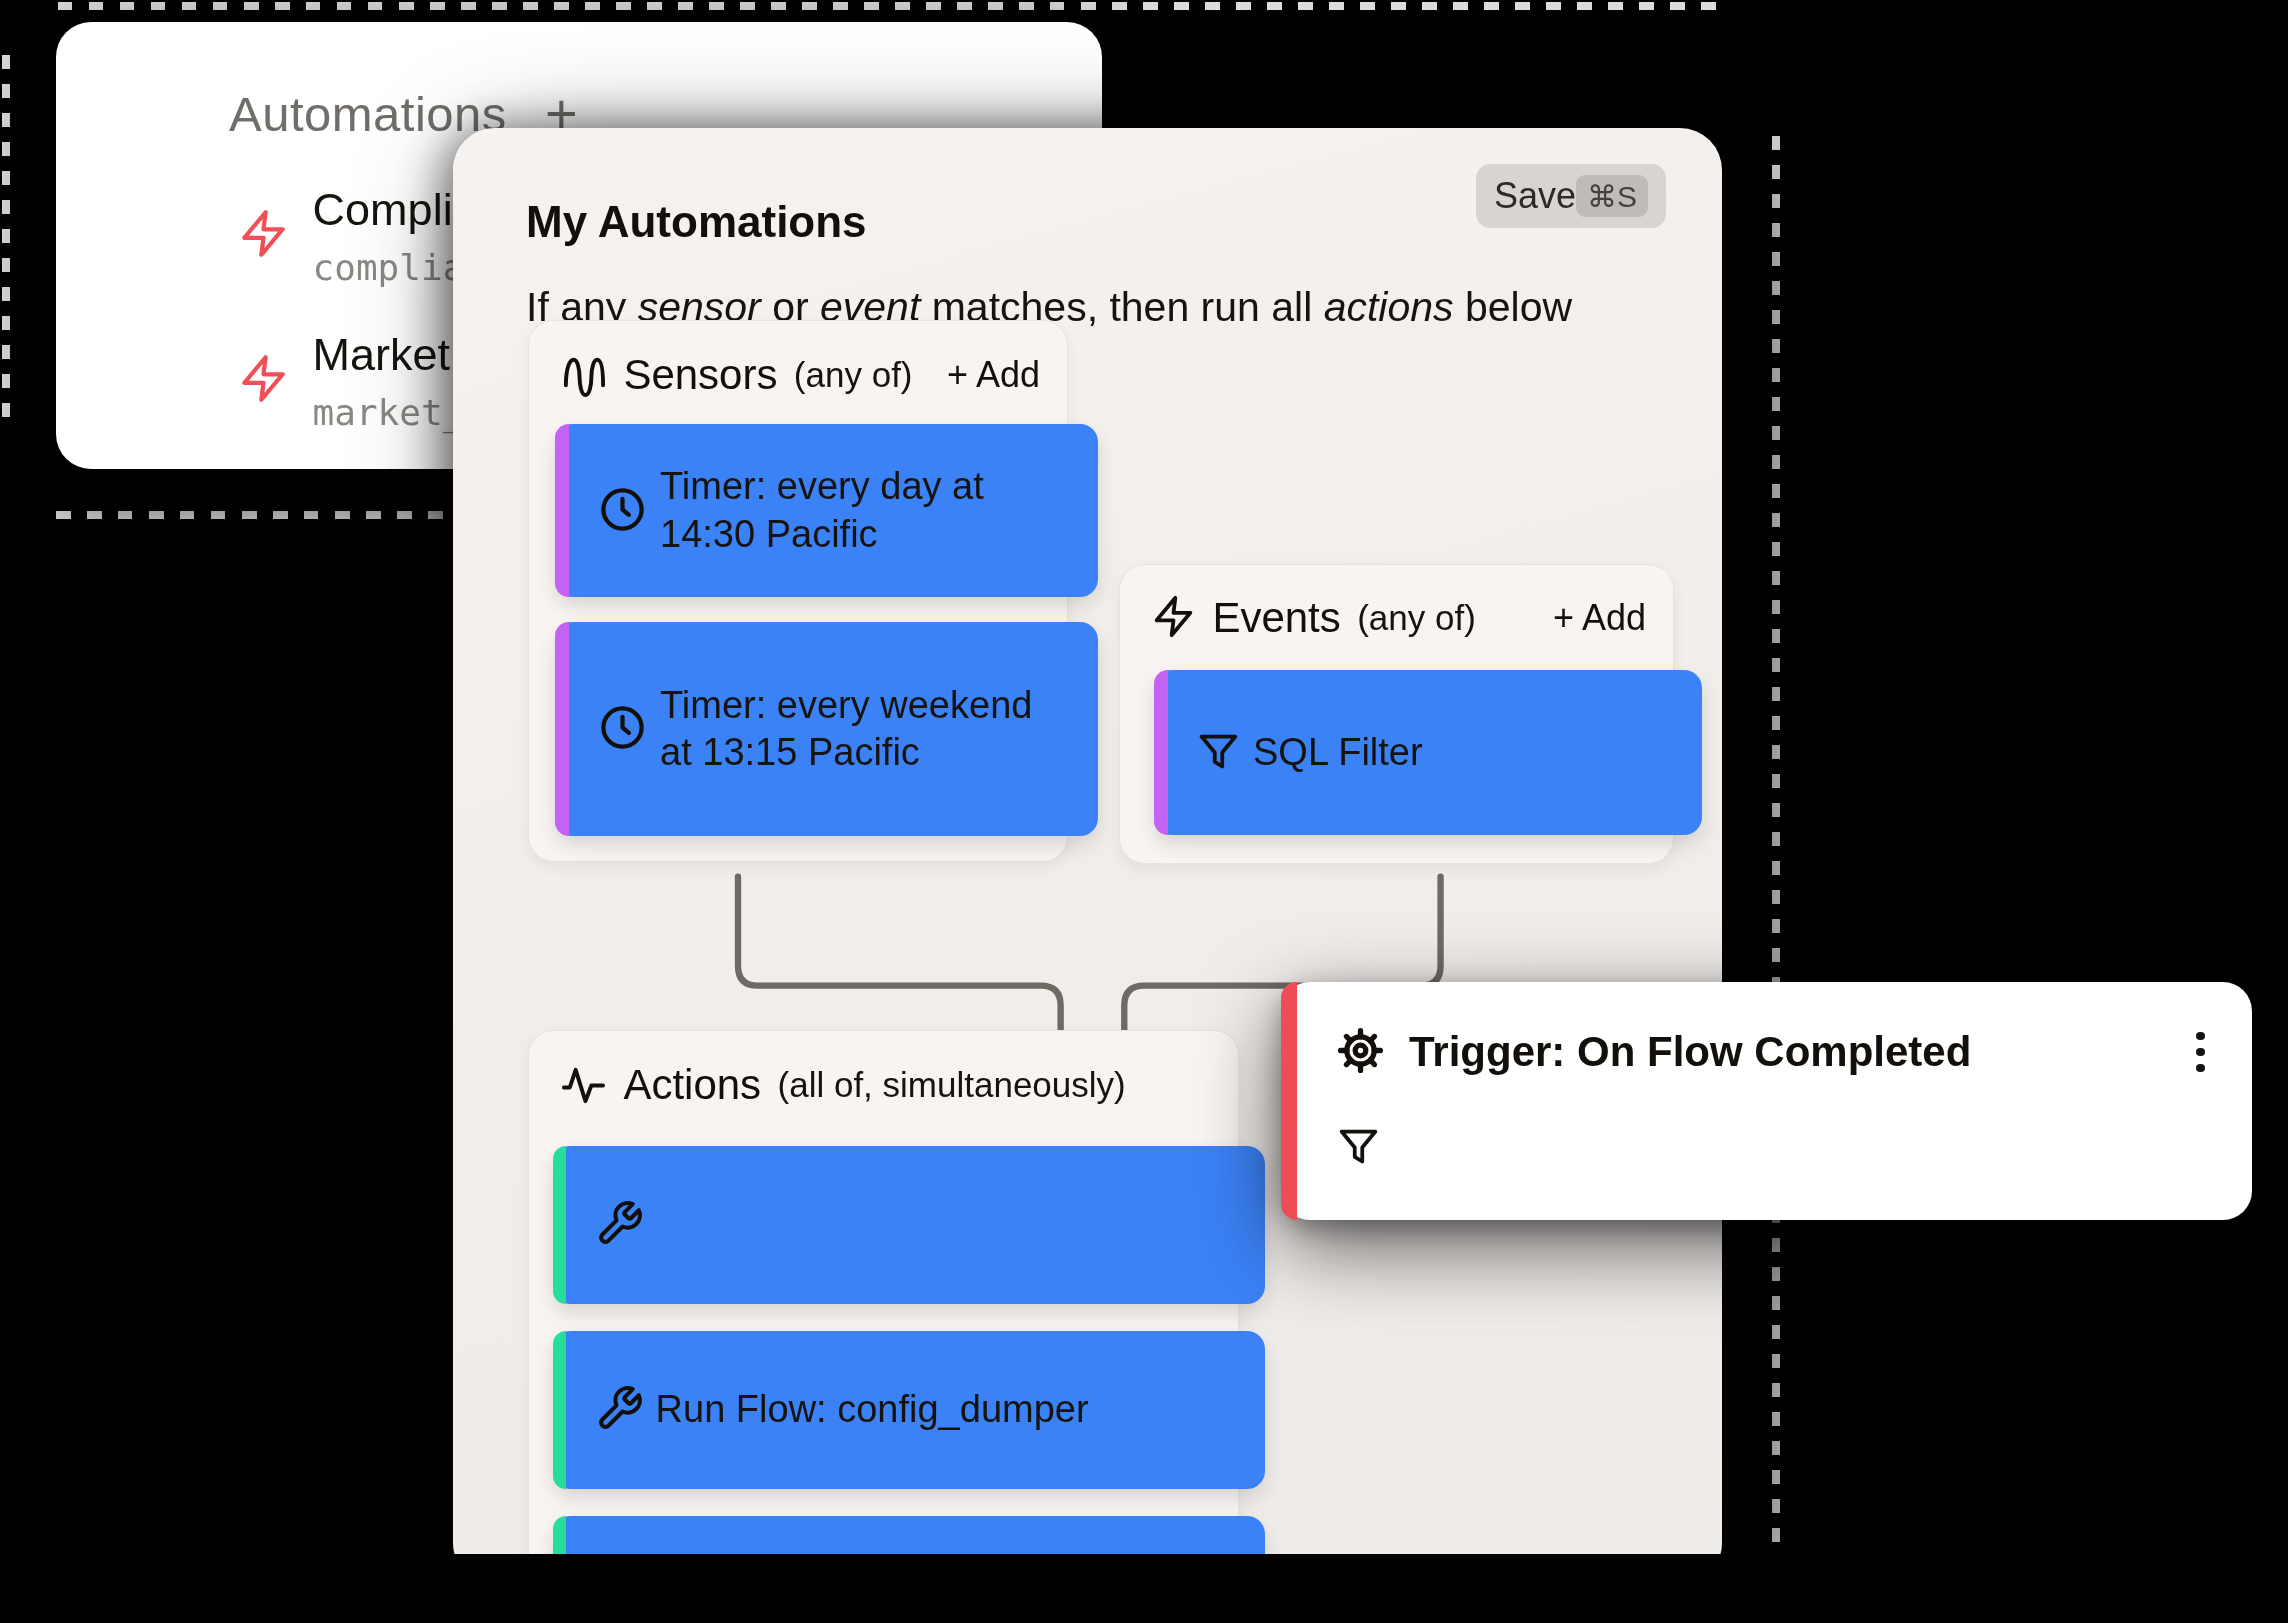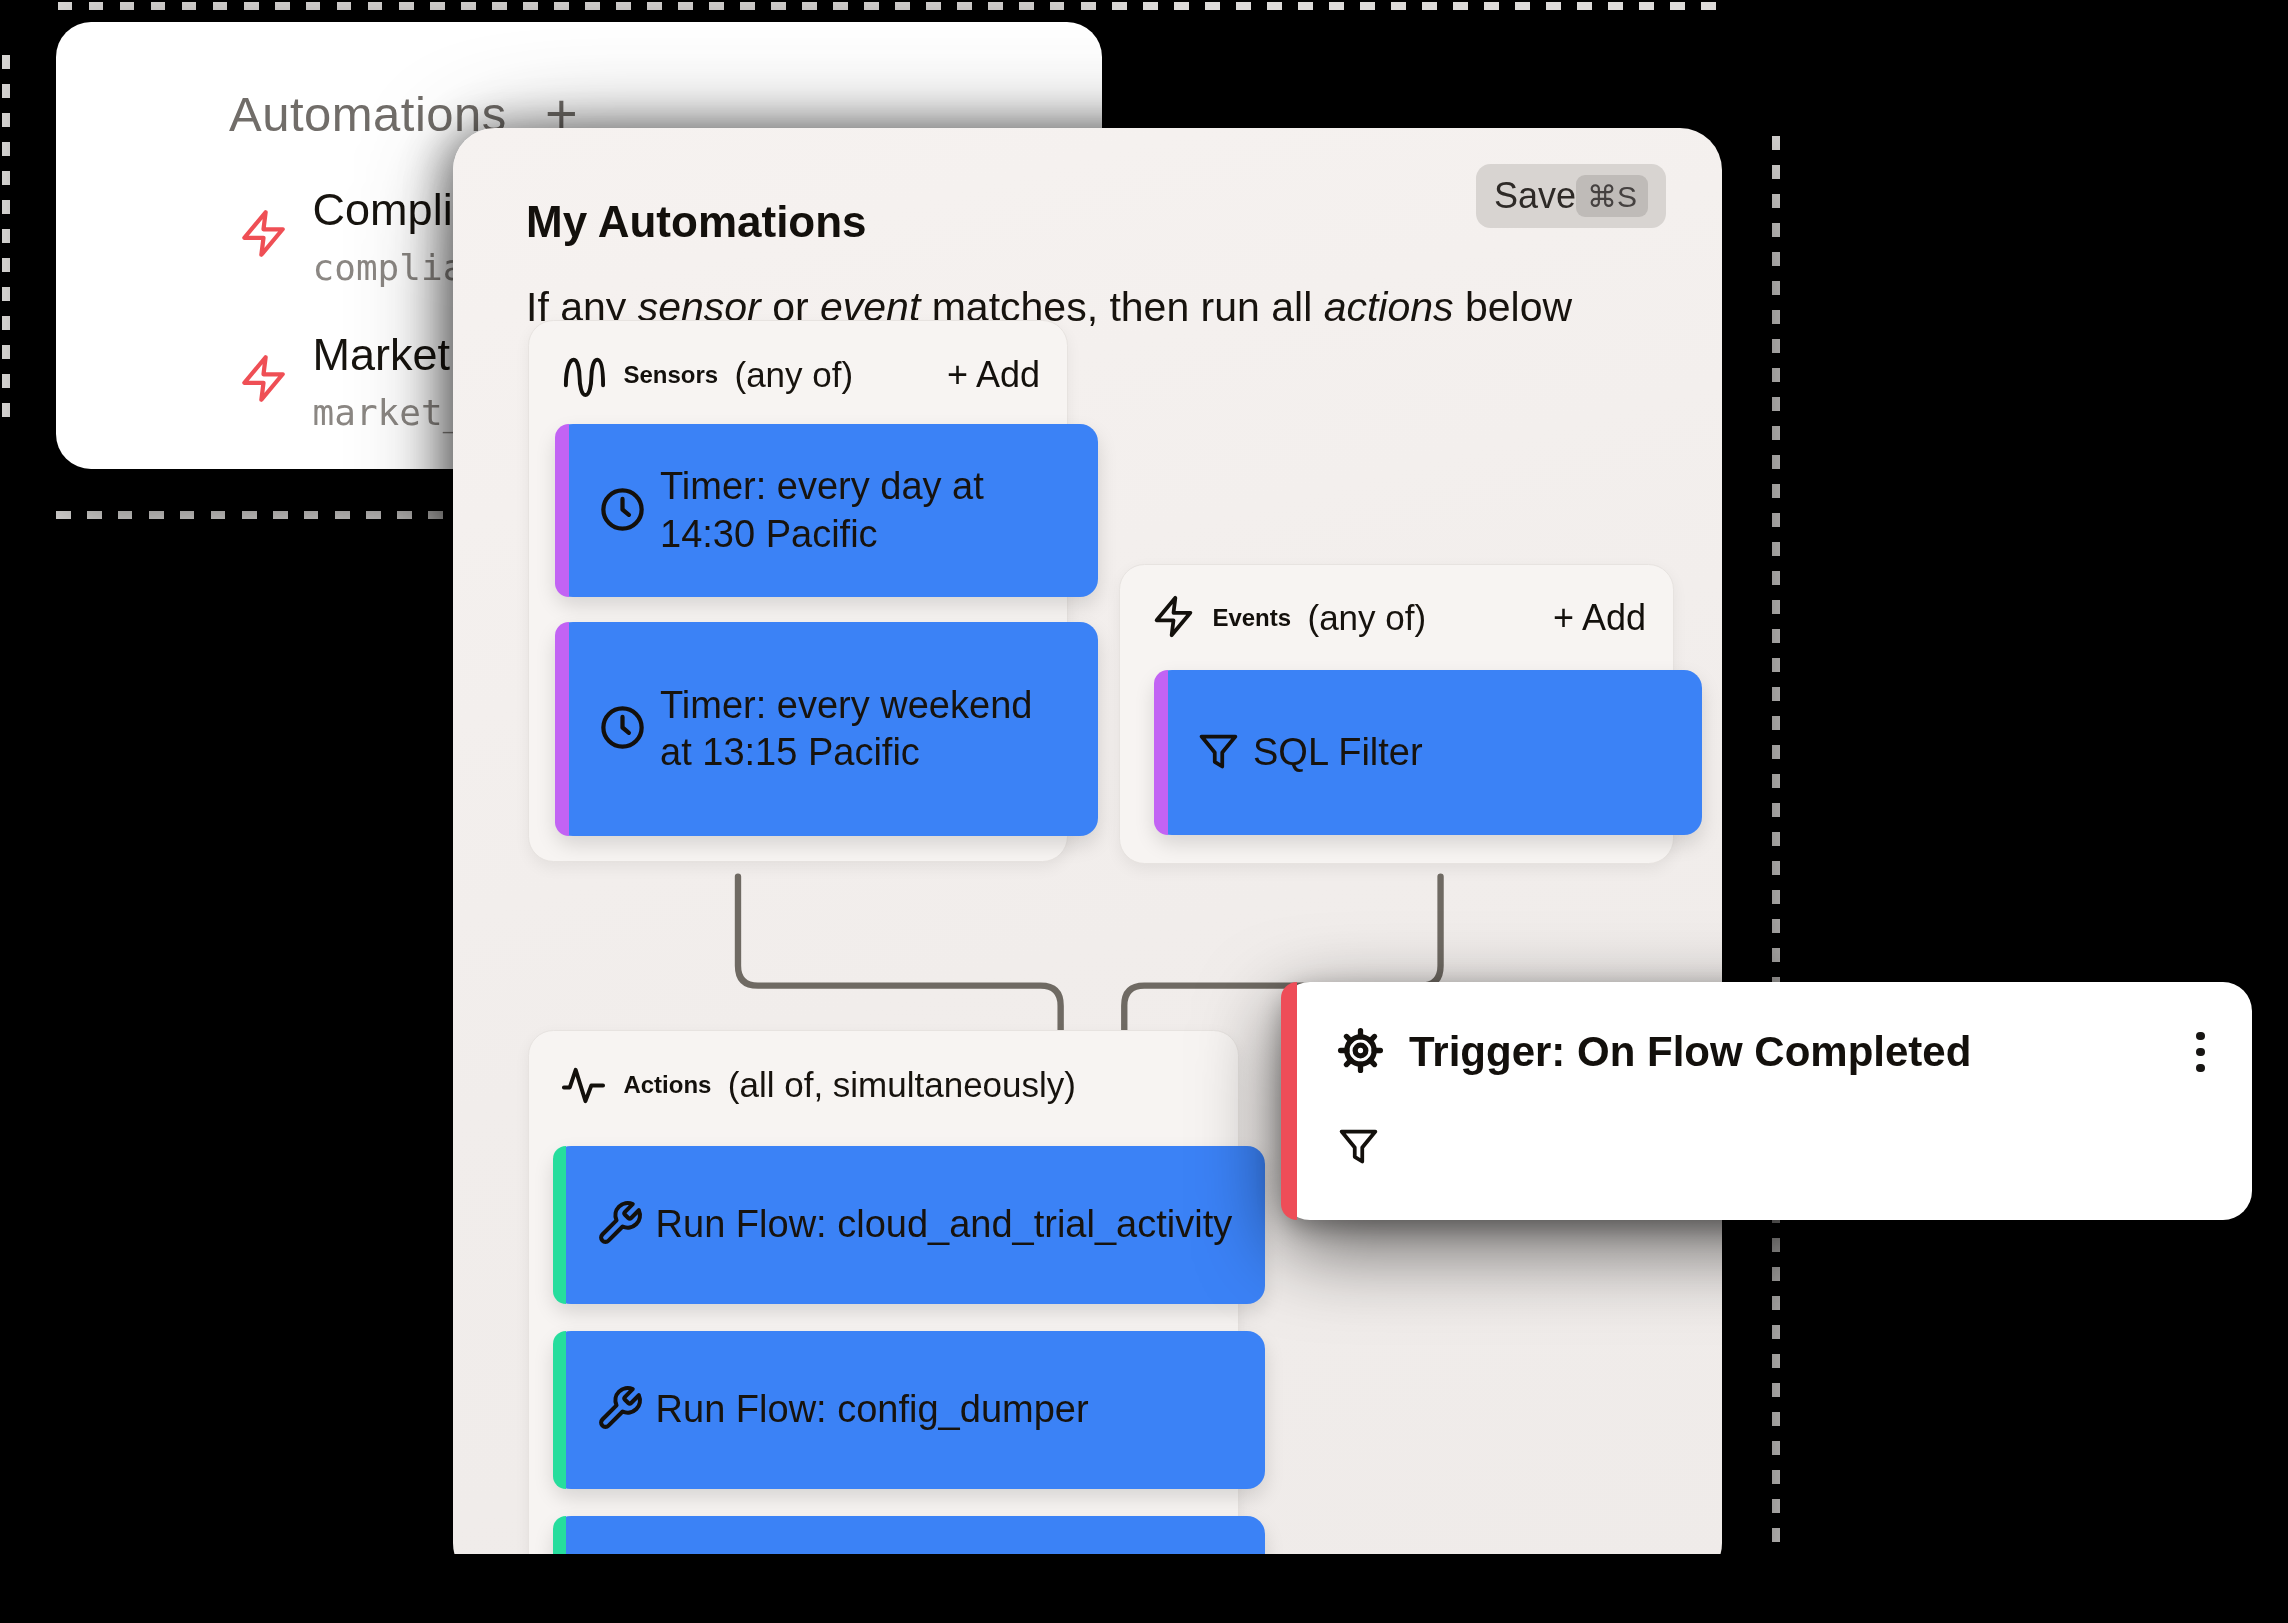--- a/index.html
+++ b/index.html
@@ -42,21 +42,21 @@
   .editor-subtitle em{font-style:italic;}
 
   
   .group-box{position:absolute;background:#f7f4f2;border:1.8px solid #e7e3e0;border-radius:25.5px;
     box-shadow:0 5.5px 14.5px rgba(0,0,0,.06);}
   .box-sensors{left:75px;top:192px;width:538px;height:540px;}
   .box-events{left:666px;top:436px;width:553px;height:298px;}
   .box-actions{left:75px;top:902px;width:709px;height:691px;}
   .group-header{position:absolute;left:31px;right:27px;top:29px;display:flex;
     align-items:center;gap:16.4px;}
-  .group-title{font-size:24px;font-weight:700;color:#13100c;white-space:nowrap;}
+  .group-title{font-size:42px;font-weight:400;color:#13100c;white-space:nowrap;}
   .group-mode{font-size:35px;color:#17130e;white-space:nowrap;}
   .group-spacer{flex:1;}
   .add-btn{background:none;border:none;cursor:pointer;font-size:36px;color:#13100c;
     font-family:inherit;white-space:nowrap;padding:0;}
 
   
   .node-card{position:absolute;background:#3b82f6;border-radius:18px;
     box-shadow:0 9px 20px rgba(0,0,0,.13);display:flex;align-items:center;gap:12px;
     padding:0 25.5px 0 42px;cursor:pointer;}
   .accent{position:absolute;left:0;top:0;bottom:0;width:13.6px;border-radius:18px 0 0 18px;}
@@ -222,21 +222,20 @@
         <span class="group-mode">(all of, simultaneously)</span>
       </div>
 
       <div class="node-card card-act1">
         <span class="accent green"></span>
         <span class="node-icon">
           <svg width="49" height="49" viewBox="0 0 24 24" fill="none" stroke="#13100c" stroke-width="2" stroke-linecap="round" stroke-linejoin="round">
               <path d="M14.7 6.3a1 1 0 0 0 0 1.4l1.6 1.6a1 1 0 0 0 1.4 0l3.77-3.77a6 6 0 0 1-7.94 7.94l-6.91 6.91a2.12 2.12 0 0 1-3-3l6.91-6.91a6 6 0 0 1 7.94-7.94l-3.76 3.76z"></path>
             </svg>
         </span>
-        <span class="node-label">Run Flow: cloud_and_trial_activity</span>
       </div>
 
       <div class="node-card card-act2">
         <span class="accent green"></span>
         <span class="node-icon">
           <svg width="49" height="49" viewBox="0 0 24 24" fill="none" stroke="#13100c" stroke-width="2" stroke-linecap="round" stroke-linejoin="round">
               <path d="M14.7 6.3a1 1 0 0 0 0 1.4l1.6 1.6a1 1 0 0 0 1.4 0l3.77-3.77a6 6 0 0 1-7.94 7.94l-6.91 6.91a2.12 2.12 0 0 1-3-3l6.91-6.91a6 6 0 0 1 7.94-7.94l-3.76 3.76z"></path>
             </svg>
         </span>
         <span class="node-label">Run Flow: config_dumper</span>

